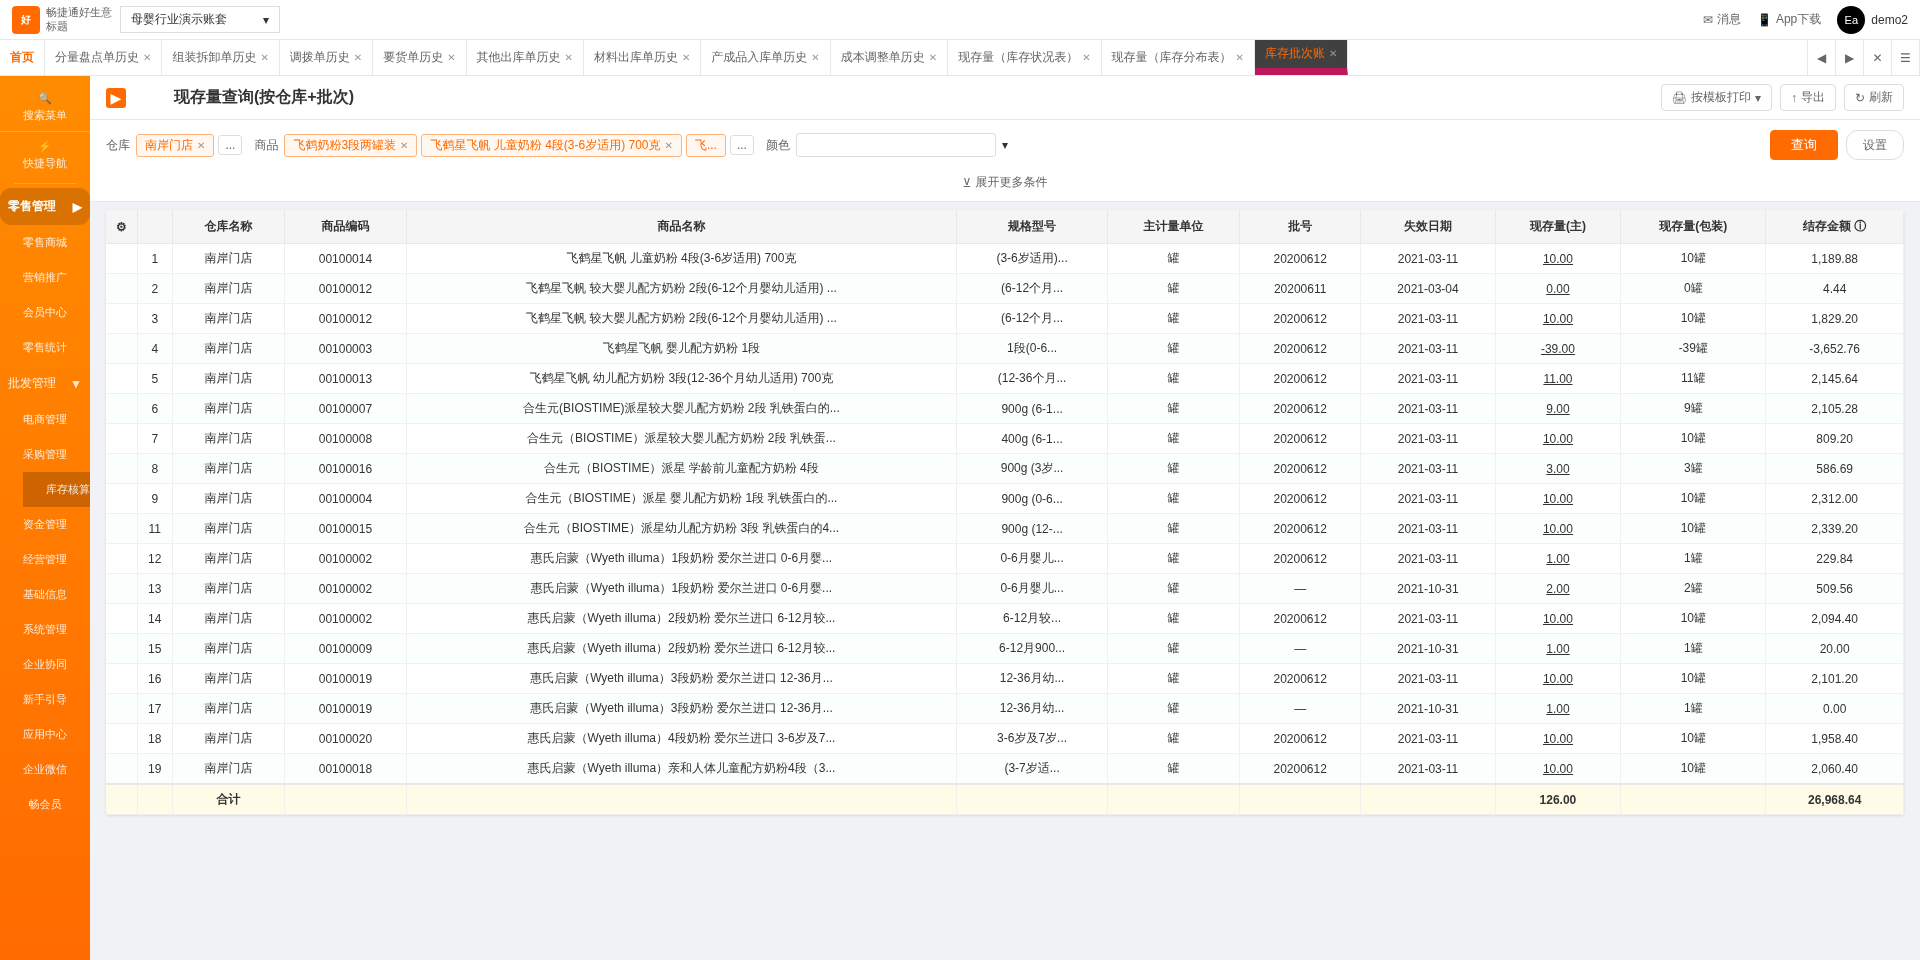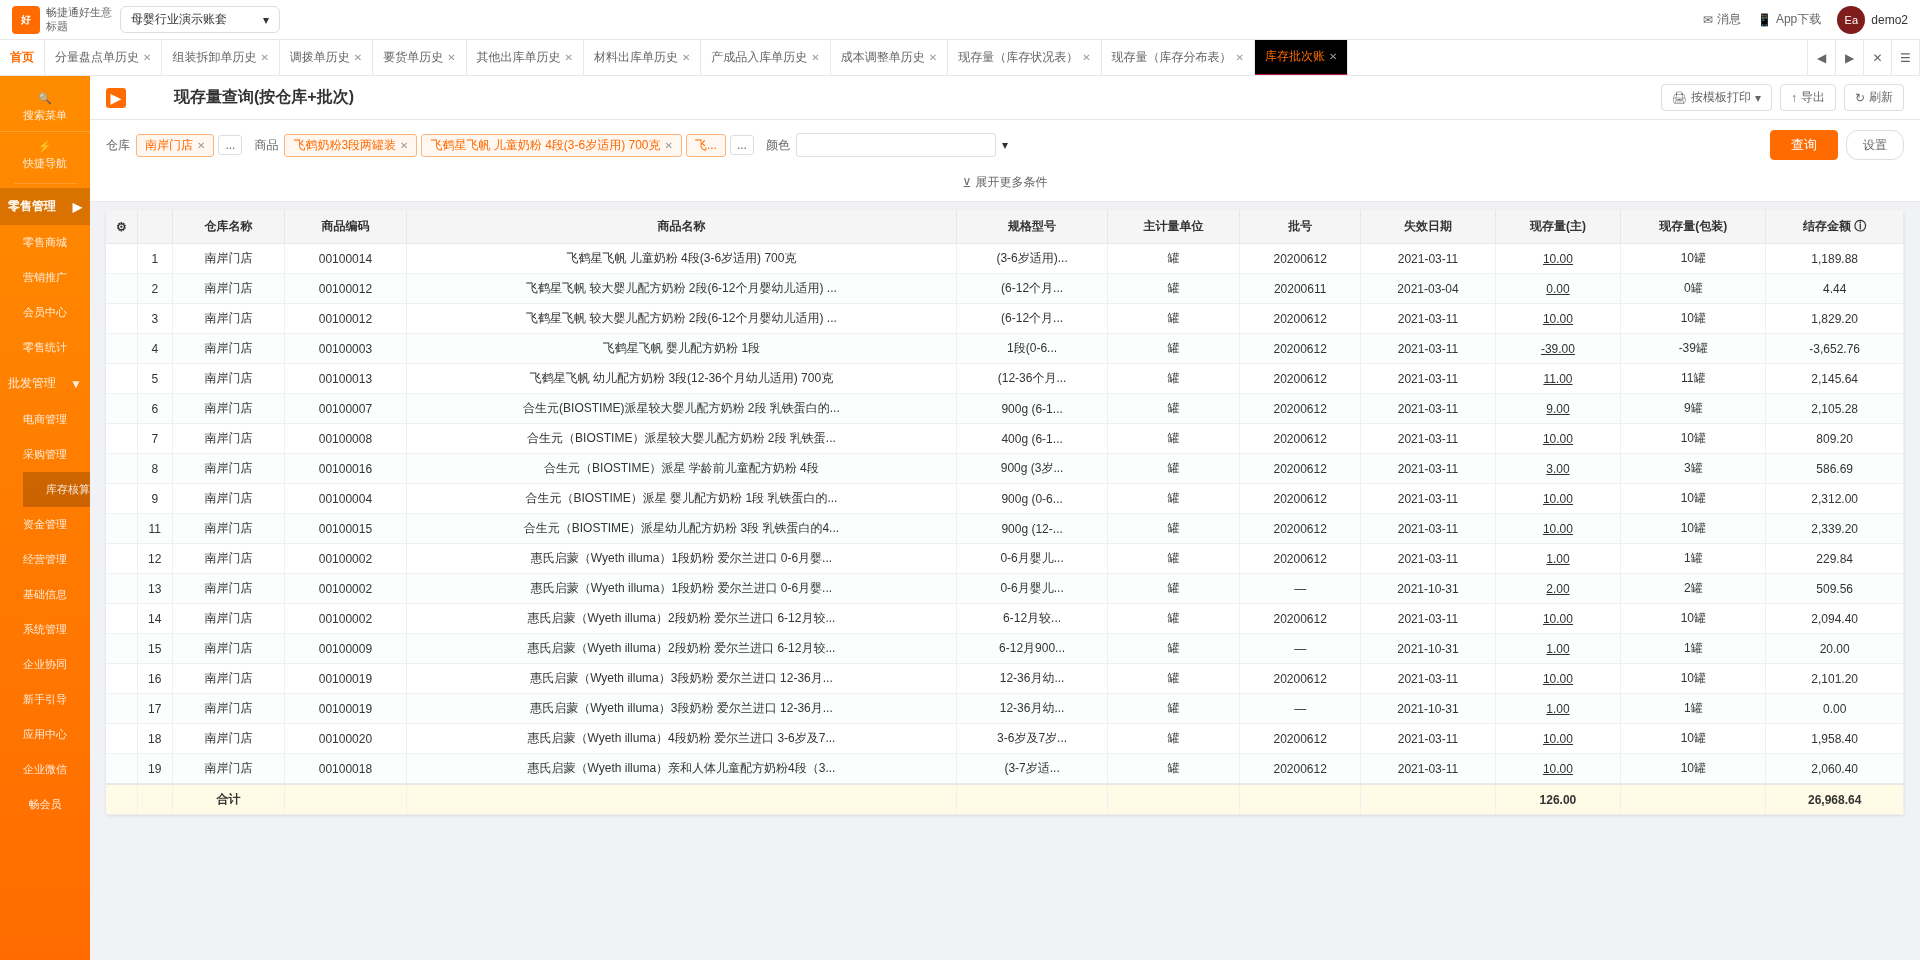--- a/index.html
+++ b/index.html
@@ -4,42 +4,42 @@
   <style>
     * { box-sizing: border-box; margin: 0; padding: 0; }
     body { font-family: 'Microsoft YaHei', Arial, sans-serif; font-size: 12px; background: #f0f2f5; color: #333; }
     
     
     .top-bar { height: 40px; background: #fff; display: flex; align-items: center; justify-content: space-between; padding: 0 12px; border-bottom: 1px solid #e8e8e8; }
     .top-bar-left { display: flex; align-items: center; gap: 8px; }
     .logo-area { display: flex; align-items: center; gap: 6px; }
     .logo-icon { width: 28px; height: 28px; background: #ff6b00; border-radius: 4px; display: flex; align-items: center; justify-content: center; color: #fff; font-size: 10px; font-weight: bold; }
     .logo-text { font-size: 11px; color: #666; line-height: 1.2; }
-    .company-selector { display: flex; align-items: center; gap: 4px; padding: 4px 10px; border: 1px solid #ddd; border-radius: 6px; cursor: pointer; font-size: 12px; color: #333; min-width: 160px; justify-content: space-between; }
+    .company-selector { display: flex; align-items: center; gap: 4px; padding: 4px 10px; border: 1px solid #ddd; border-radius: 0; cursor: pointer; font-size: 12px; color: #333; min-width: 160px; justify-content: space-between; }
     .top-bar-right { display: flex; align-items: center; gap: 16px; }
     .top-icon-btn { display: flex; align-items: center; gap: 4px; cursor: pointer; color: #666; font-size: 12px; }
-    .avatar { width: 28px; height: 28px; background: #7f1d1d; border-radius: 50%; display: flex; align-items: center; justify-content: center; color: #fff; font-size: 11px; }
+    .avatar { width: 28px; height: 28px; background: #000000; border-radius: 50%; display: flex; align-items: center; justify-content: center; color: #fff; font-size: 11px; }
     .username { font-size: 12px; color: #333; cursor: pointer; }
 
     
     .tab-bar { height: 36px; background: #fff; display: flex; align-items: center; border-bottom: 1px solid #e8e8e8; overflow: hidden; }
     .tab-item { height: 36px; display: flex; align-items: center; padding: 0 10px; font-size: 12px; color: #666; border-right: 1px solid #e8e8e8; cursor: pointer; white-space: nowrap; gap: 4px; flex-shrink: 0; }
-    .tab-item.active { background: #000000; color: #ff6b00; border-bottom: 2px solid #be185d; }
+    .tab-item.active { background: #404040; color: #ff6b00; border-bottom: 8px solid #be185d; }
     .tab-item.home { color: #ff6b00; font-weight: bold; }
     .tab-close { color: #999; font-size: 10px; }
     .tab-nav-btns { display: flex; align-items: center; margin-left: auto; border-left: 1px solid #e8e8e8; }
     .tab-nav-btn { width: 28px; height: 36px; display: flex; align-items: center; justify-content: center; cursor: pointer; color: #666; border-right: 1px solid #e8e8e8; }
 
     
     .main-layout { display: flex; height: calc(100vh - 76px); }
 
     
     .sidebar { width: 90px; background: linear-gradient(180deg, #ff8c00 0%, #ff6b00 100%); display: flex; flex-direction: column; align-items: center; padding-top: 8px; flex-shrink: 0; overflow-y: auto; }
     .sidebar-item { width: 100%; display: flex; flex-direction: column; align-items: center; padding: 10px 4px; cursor: pointer; color: rgba(255,255,255,0.85); font-size: 11px; text-align: center; gap: 3px; }
-    .sidebar-item.active { background: rgba(0,0,0,0.15); color: #fff; font-weight: bold; }
+    .sidebar-item.active { background: rgba(0,0,0,0.15); color: #fff; font-weight: bold; border-radius: 11px; }
     .sidebar-search { width: 100%; display: flex; flex-direction: column; align-items: center; padding: 8px 4px; cursor: pointer; color: rgba(255,255,255,0.85); font-size: 11px; text-align: center; gap: 3px; border-bottom: 1px solid rgba(255,255,255,0.2); }
     .sidebar-divider { width: 70%; height: 1px; background: rgba(255,255,255,0.2); margin: 4px 0; }
 
     
     .content-area { flex: 1; display: flex; flex-direction: column; overflow: hidden; background: #f0f2f5; }
     
     
     .page-header { background: #fff; padding: 8px 16px; border-bottom: 1px solid #e8e8e8; display: flex; align-items: center; justify-content: space-between; }
     .page-title { font-size: 16px; font-weight: bold; color: #333; margin-left: 40px; }
     .page-actions { display: flex; align-items: center; gap: 8px; }

